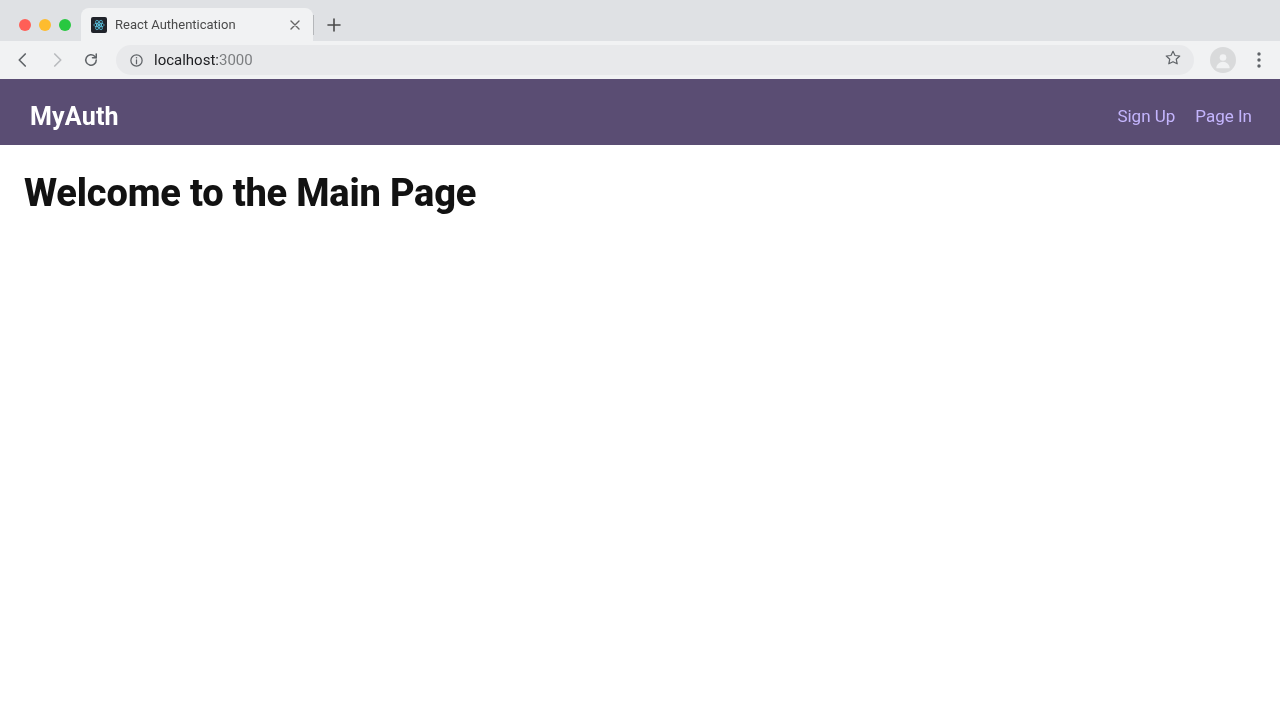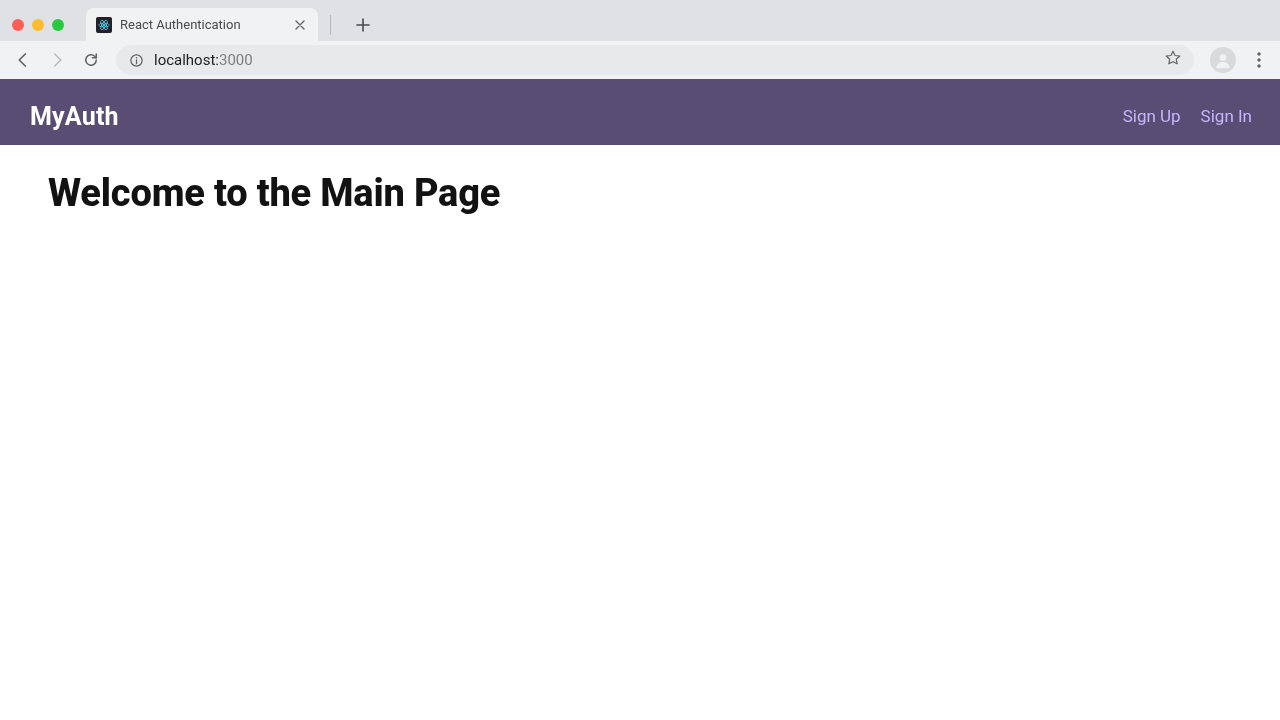--- a/index.html
+++ b/index.html
@@ -18,22 +18,22 @@
     .browser-chrome {
       background: #dfe1e4;
       height: 79px;
       display: flex;
       flex-direction: column;
     }
     .tab-bar {
       height: 41px;
       display: flex;
       align-items: flex-end;
-      padding-left: 8px;
-      gap: 12px;
+      padding-left: 15px;
+      gap: 0;
     }
     .window-controls {
       display: flex;
       gap: 8px;
       align-items: center;
       padding: 0 10px 10px 4px;
     }
     .window-dot {
       width: 12px;
       height: 12px;
@@ -193,21 +193,21 @@
     .nav-links {
       display: flex;
       gap: 20px;
     }
     .nav-link {
       color: #c4b5fd;
       font-size: 17px;
       cursor: pointer;
     }
     .main {
-      padding: 26px 48px;
+      padding: 26px 24px;
     }
     .heading {
       font-size: 38px;
       font-weight: 800;
       color: #121212;
       letter-spacing: -0.2px;
     }
   </style>
 </head>
 <body>
@@ -292,19 +292,19 @@
         </svg>
     </div>
   </div>
 </div>
 
 <div class="page">
   <div class="navbar">
     <div class="brand">MyAuth</div>
     <div class="nav-links">
       <span class="nav-link">Sign Up</span>
-      <span class="nav-link">Sign In</span>
+      <span class="nav-link">Page In</span>
     </div>
   </div>
   <div class="main">
     <h1 class="heading">Welcome to the Main Page</h1>
   </div>
 </div>
 
 </body></html>

